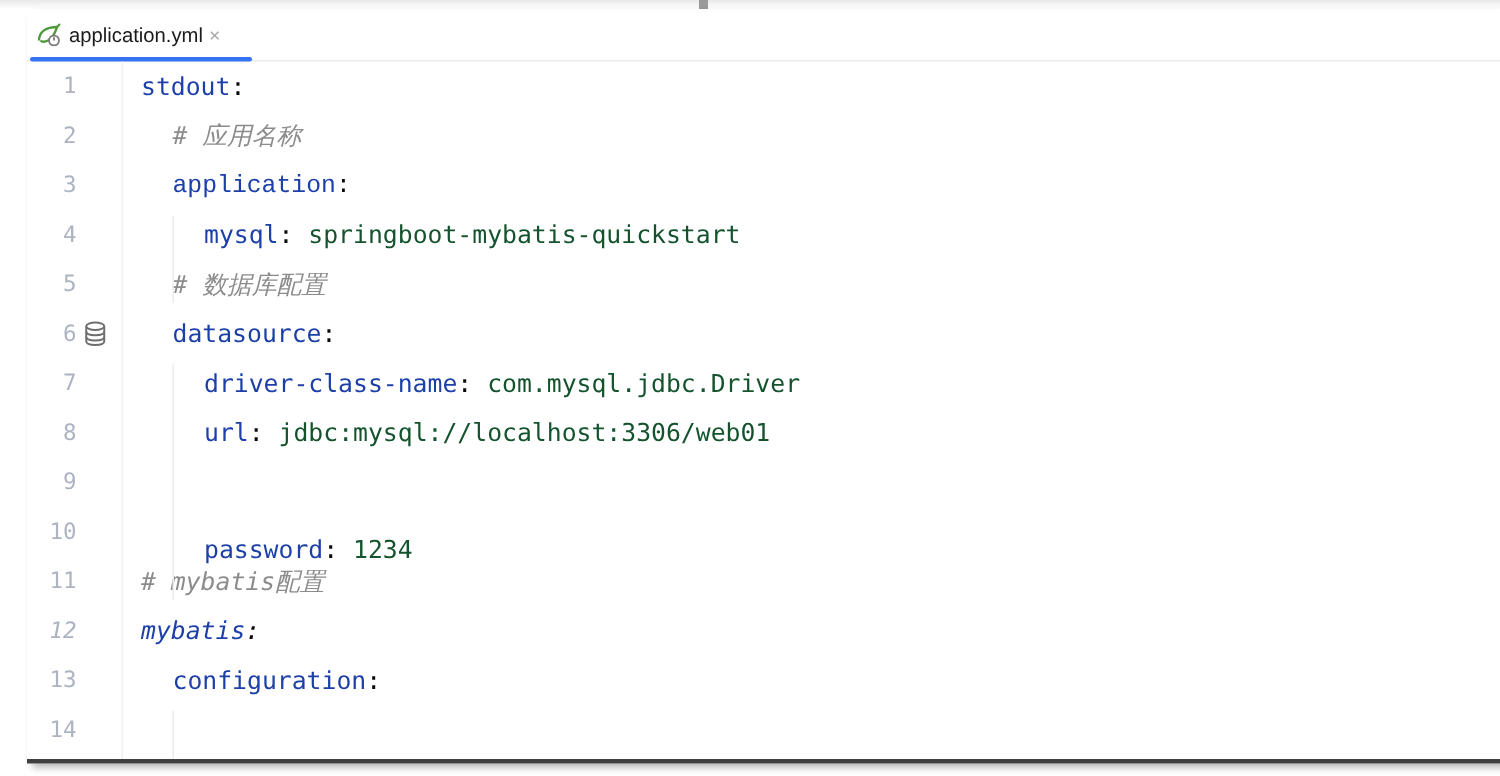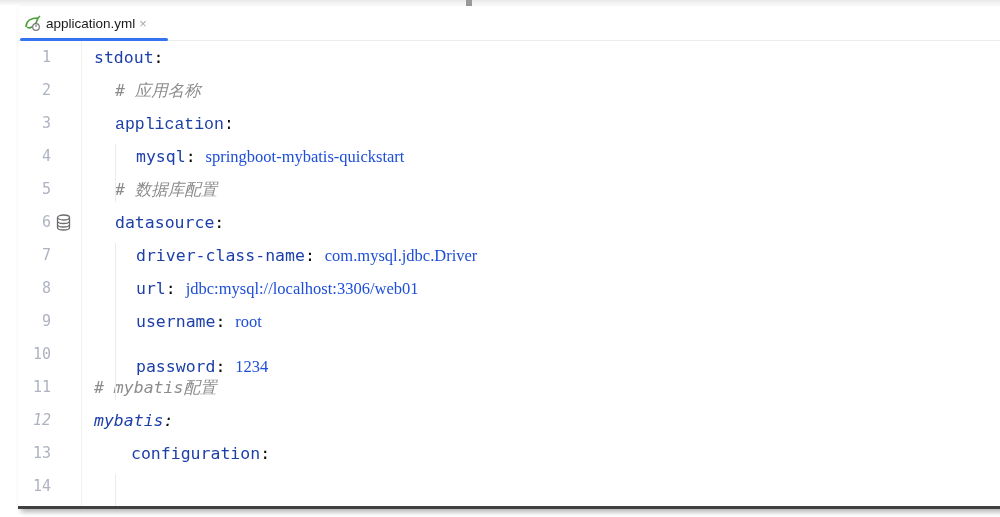--- a/index.html
+++ b/index.html
@@ -43,21 +43,21 @@
     position:absolute; left:0; height:33px; width:990px; line-height:33px;
     font-size:16.5px; white-space:pre;
   }
   .ln {
     position:absolute; left:0; width:33px; text-align:right; color:#aeb3c2; font-size:15px;
   }
   .gicon { position:absolute; left:38px; top:8px; width:15px; height:17px; }
   .code { position:absolute; left:76px; }
   .key { color:#1c3fa8; }
   .punct { color:#080808; }
-  .val { color:#1d4ed8;font-family:Liberation Serif, serif; }
+  .val { color:#14532d; }
   .comment { color:#8c8c8c; font-style:italic; }
   .guide { position:absolute; width:1px; background:#ebebeb; }
 </style>
 </head>
 <body>
 
 <div class="top-shadow"></div>
 <div class="top-notch"></div>
 
 <div class="window">
@@ -84,24 +84,24 @@
         <div class="line" style="top: 99px;"><span class="ln">4</span><span class="code" style="left: 118px;"><span class="key">mysql</span><span class="punct">: </span><span class="val">springboot-mybatis-quickstart</span></span></div>
         <div class="line" style="top: 132px;"><span class="ln">5</span><span class="code" style="left: 97px;"><span class="comment"># 数据库配置</span></span></div>
         <div class="line" style="top: 165px;"><span class="ln">6</span><svg class="gicon" viewBox="0 0 15 17">
             <ellipse cx="7.5" cy="3.5" rx="6" ry="2.5" fill="none" stroke="#6e6e6e" stroke-width="1.3"></ellipse>
             <path d="M1.5 3.5 V13.5 C1.5 15 4 16 7.5 16 C11 16 13.5 15 13.5 13.5 V3.5" fill="none" stroke="#6e6e6e" stroke-width="1.3"></path>
             <path d="M1.5 7 C1.5 8.5 4 9.5 7.5 9.5 C11 9.5 13.5 8.5 13.5 7" fill="none" stroke="#6e6e6e" stroke-width="1.3"></path>
             <path d="M1.5 10.5 C1.5 12 4 13 7.5 13 C11 13 13.5 12 13.5 10.5" fill="none" stroke="#6e6e6e" stroke-width="1.3"></path>
           </svg><span class="code" style="left: 97px;"><span class="key">datasource</span><span class="punct">:</span><span class="val"></span></span></div>
         <div class="line" style="top: 198px;"><span class="ln">7</span><span class="code" style="left: 118px;"><span class="key">driver-class-name</span><span class="punct">: </span><span class="val">com.mysql.jdbc.Driver</span></span></div>
         <div class="line" style="top: 231px;"><span class="ln">8</span><span class="code" style="left: 118px;"><span class="key">url</span><span class="punct">: </span><span class="val">jdbc:mysql://localhost:3306/web01</span></span></div>
-        <div class="line" style="top: 264px;"><span class="ln">9</span><span class="code" style="left: 118px;"><span class="key">username</span><span class="punct">: </span><span class="val">root</span></span></div>
+        <div class="line" style="top: 264px;"><span class="ln">9</span></div>
         <div class="line" style="top: 297px;"><span class="ln">10</span><span class="code" style="left: 118px; margin-top: 12px;"><span class="key">password</span><span class="punct">: </span><span class="val">1234</span></span></div>
         <div class="line" style="top: 330px;"><span class="ln">11</span><span class="code" style="left: 76px;"><span class="comment"># mybatis配置</span></span></div>
         <div class="line" style="top: 363px; font-style: italic;"><span class="ln">12</span><span class="code" style="left: 76px;"><span class="key">mybatis</span><span class="punct">:</span><span class="val"></span></span></div>
-        <div class="line" style="top: 396px;"><span class="ln">13</span><span class="code" style="left: 97px; margin-left: 16px;"><span class="key">configuration</span><span class="punct">:</span><span class="val"></span></span></div>
+        <div class="line" style="top: 396px;"><span class="ln">13</span><span class="code" style="left: 97px;"><span class="key">configuration</span><span class="punct">:</span><span class="val"></span></span></div>
         <div class="line" style="top: 429px;"><span class="ln">14</span></div>
         <div class="guide" style="left: 97px; top: 103px; height: 58px;"></div>
         <div class="guide" style="left: 97px; top: 202px; height: 157px;"></div>
         <div class="guide" style="left: 97px; top: 433px; height: 58px;"></div>
       </div>
   </div>
 </div>
 
 </body></html>

